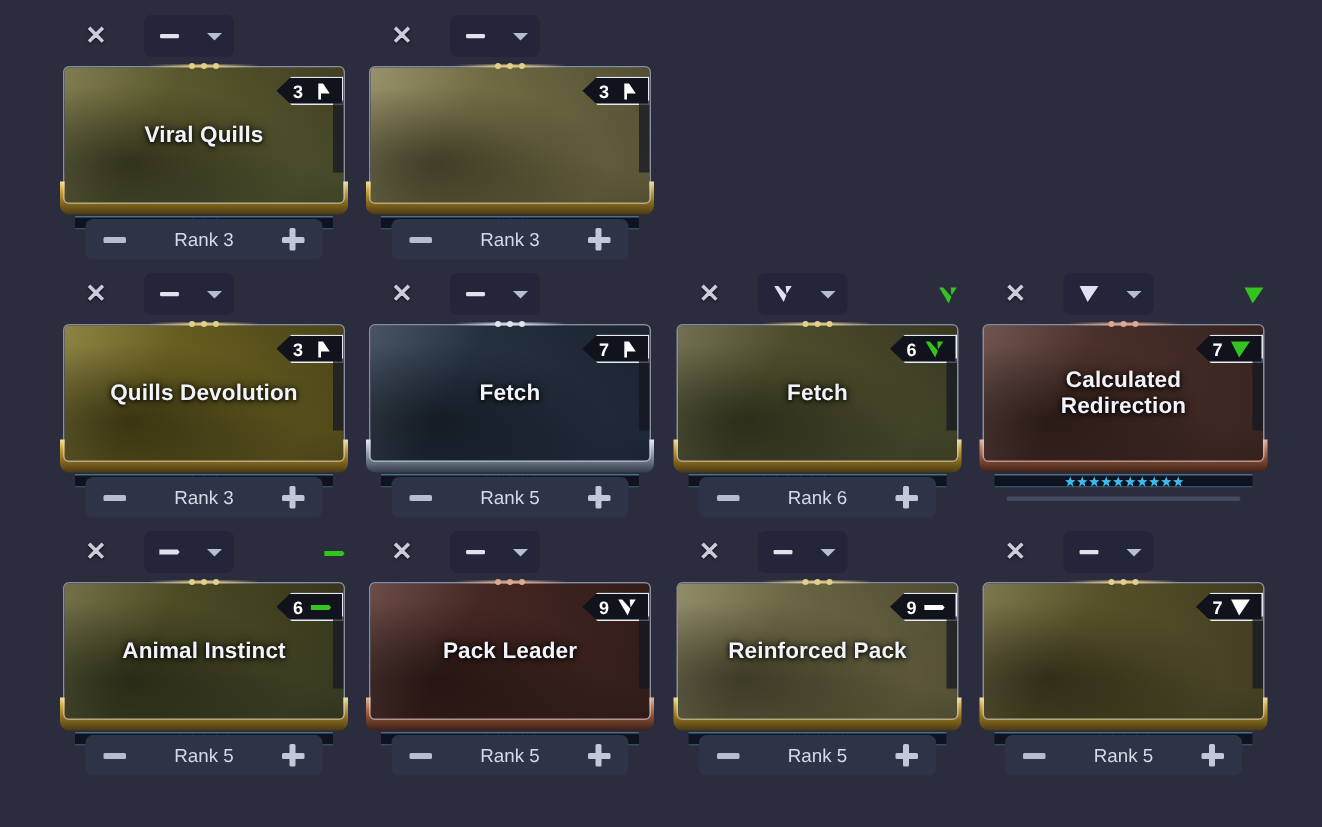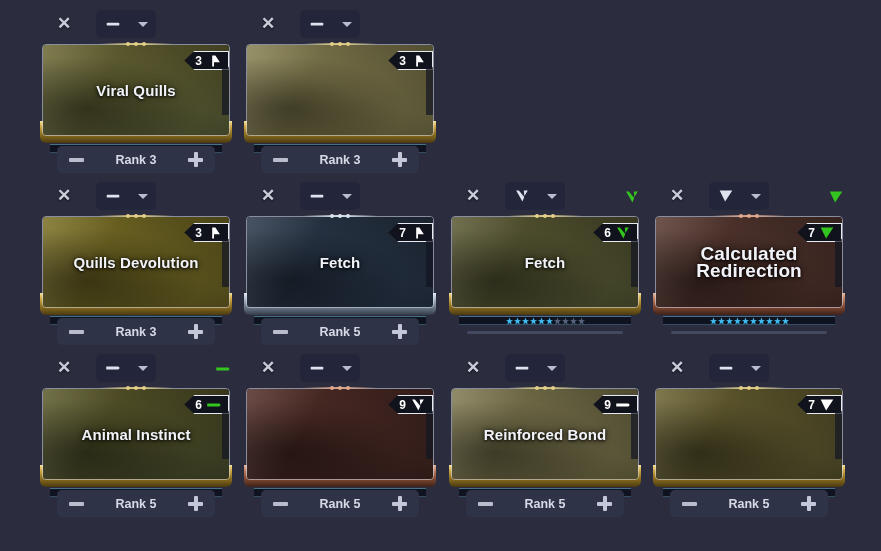--- a/index.html
+++ b/index.html
@@ -73,21 +73,21 @@
 
   .mod-name {
     position: absolute; left: 14px; right: 14px; top: 50%;
     transform: translateY(-50%);
     text-align: center;
     color: #f2f3f8; font-size: 15px; font-weight: 700;
     line-height: 17px;
     text-shadow: 0 1px 3px rgba(0,0,0,.95), 0 0 6px rgba(0,0,0,.7);
     letter-spacing: .1px;
   }
-  .mod-name.two-line { font-size: 19px; }
+  .mod-name.two-line { font-size: 15px; }
 
   
   .cost {
     position: absolute; right: 0; top: 6px;
     height: 19px; min-width: 40px;
     background: #10121c;
     border: 1px solid #e8eaf2;
     border-left: none;
     display: flex; align-items: center; gap: 3px;
     padding: 0 5px 0 11px;
@@ -138,21 +138,21 @@
   .rank-ctrl {
     position: absolute; left: 19px; top: 138px;
     width: 158px; height: 27px;
     background: #2f3347; border-radius: 5px;
     display: flex; align-items: center; justify-content: space-between;
     padding: 0 12px;
   }
   .rank-minus {
     width: 15px; height: 4px; background: #b8bccd; border-radius: 1px; cursor: pointer;
   }
-  .rank-label { color: #d6d9e6; font-size: 12.5px; font-weight: 700; }
+  .rank-label { color: #d6d9e6; font-size: 12.5px; font-weight: 400; }
   .rank-plus { position: relative; width: 15px; height: 15px; cursor: pointer; }
   .rank-plus::before, .rank-plus::after {
     content:""; position:absolute; background:#c3c7d8; border-radius:1px;
   }
   .rank-plus::before { left:0; right:0; top:5.5px; height:4px; }
   .rank-plus::after  { top:0; bottom:0; left:5.5px; width:4px; }
 </style>
 </head>
 <body>
 
@@ -497,20 +497,25 @@
               </svg>
             </span>
             <span class="star">
               <svg viewBox="0 0 10 10" width="7" height="8">
                 <path d="M5 0 L6.3 3.5 L10 3.8 L7.1 6.1 L8.1 10 L5 7.7 L1.9 10 L2.9 6.1 L0 3.8 L3.7 3.5 Z" fill="#55617a"></path>
               </svg>
             </span>
           </div>
           <div class="under-line"></div>
         </div>
+        <div class="rank-ctrl">
+          <span class="rank-minus"></span>
+          <span class="rank-label">Rank 6</span>
+          <span class="rank-plus"></span>
+        </div>
       </div>
       <div class="slot" style="left: 651px; top: 180px;">
         <div class="slot-head">
           <div class="close-x">✕</div>
           <div class="pol-select">
             <span>
               <svg class="pol-glyph" viewBox="0 0 20 14" width="18" height="14">
                 <path d="M3 1 L17 1 L9 13 Z" fill="#dfe3ef"></path>
               </svg>
             </span>
@@ -686,20 +691,21 @@
             </span>
             <span class="caret"></span>
           </div>
         </div>
         <div class="card">
           <div class="bezel" style="background:linear-gradient(180deg,#e6b79c 0%,#b9785a 30%,#7c4630 64%,#3d2119 100%)">
             <div class="b-inner"></div>
           </div>
           <div class="card-body">
             <div class="card-art" style="background:linear-gradient(168deg,#55302a 0%,#2d1a17 100%)"></div>
+            <div class="mod-name">Pack Leader</div>
             <div class="cost">
               <span class="cost-num">9</span>
               <span>
                 <svg class="pol-glyph" viewBox="0 0 20 14" width="13" height="11">
                   <path d="M3.5 1 L10.5 13 L12.5 8 L6.5 1 Z" fill="#ffffff"></path>
                   <path d="M12 1 L16.5 1 L12.6 7 Z" fill="#ffffff"></path>
                 </svg>
               </span>
             </div>
           </div>
@@ -756,21 +762,21 @@
             </span>
             <span class="caret"></span>
           </div>
         </div>
         <div class="card">
           <div class="bezel" style="background:linear-gradient(180deg,#f5e39a 0%,#cda540 28%,#8a6d1f 62%,#4a3a12 100%)">
             <div class="b-inner"></div>
           </div>
           <div class="card-body">
             <div class="card-art" style="background:linear-gradient(168deg,#827c52 0%,#4f4b31 100%)"></div>
-            <div class="mod-name">Reinforced Bond</div>
+            <div class="mod-name">Reinforced Pack</div>
             <div class="cost">
               <span class="cost-num">9</span>
               <span>
                 <svg class="pol-glyph" viewBox="0 0 20 14" width="13" height="11">
                   <path d="M2.5 5.2 L16 5.2 L17.5 7 L16 8.8 L2.5 8.8 Z" fill="#ffffff"></path>
                 </svg>
               </span>
             </div>
           </div>
           <div class="crest">

